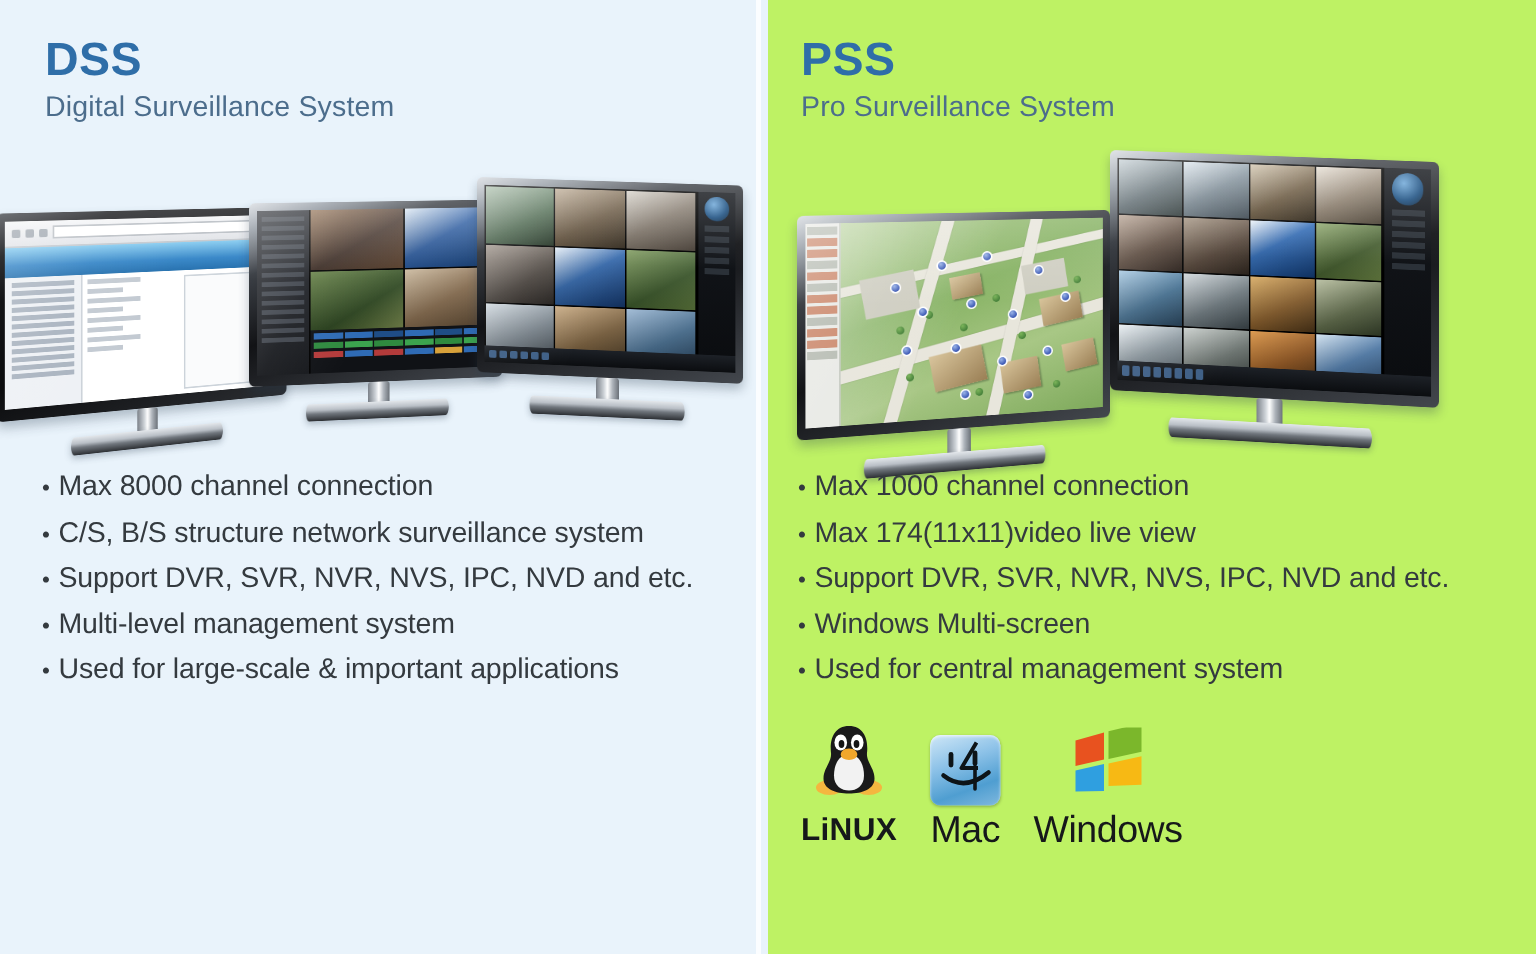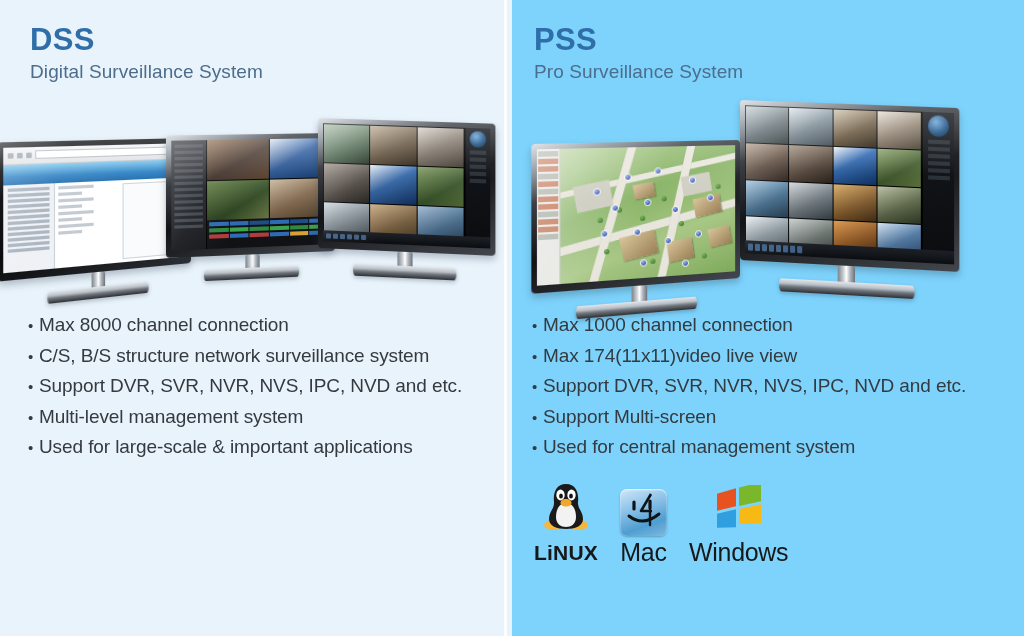--- a/index.html
+++ b/index.html
@@ -18,21 +18,21 @@
     background: #eaf4fb;
     display: flex;
   }
 
   .panel {
     position: relative;
     width: 512px;
     height: 636px;
     background: #e9f3fb;
   }
-  .panel.right { background: #7dd3fc; }
+  .panel.right { background: #bef264; }
 
   .panel-divider {
     position: absolute;
     left: 504px;
     top: 0;
     width: 3px;
     height: 636px;
     background: #fbfdff;
     z-index: 40;
   }
@@ -557,21 +557,21 @@
       <li class="bullet-row">
         <span class="bullet-dot">•</span>
         <span>Max 174(11x11)video live view</span>
       </li>
       <li class="bullet-row">
         <span class="bullet-dot">•</span>
         <span>Support DVR, SVR, NVR, NVS, IPC, NVD and etc.</span>
       </li>
       <li class="bullet-row">
         <span class="bullet-dot">•</span>
-        <span>Support Multi-screen</span>
+        <span>Windows Multi-screen</span>
       </li>
       <li class="bullet-row">
         <span class="bullet-dot">•</span>
         <span>Used for central management system</span>
       </li>
     </ul>
 
     <div class="os-row">
 
       <div class="os-item">

